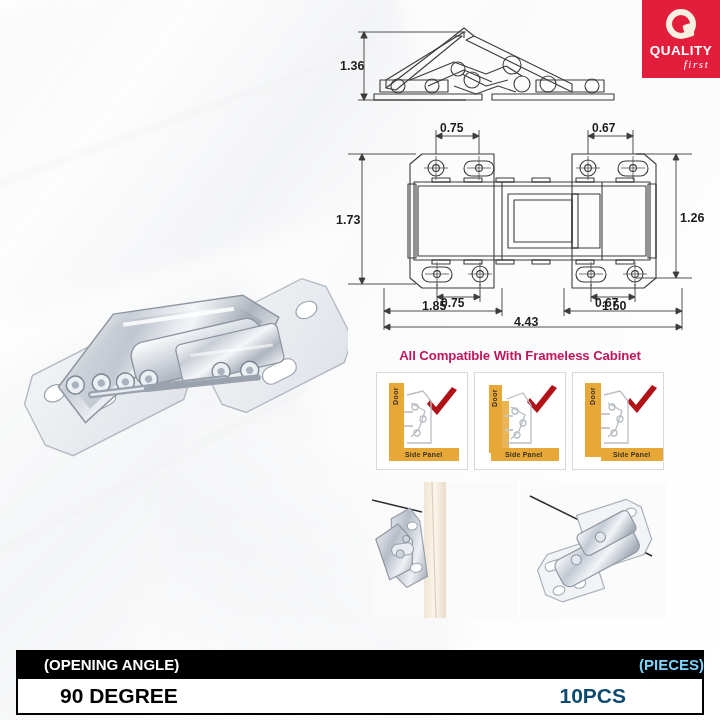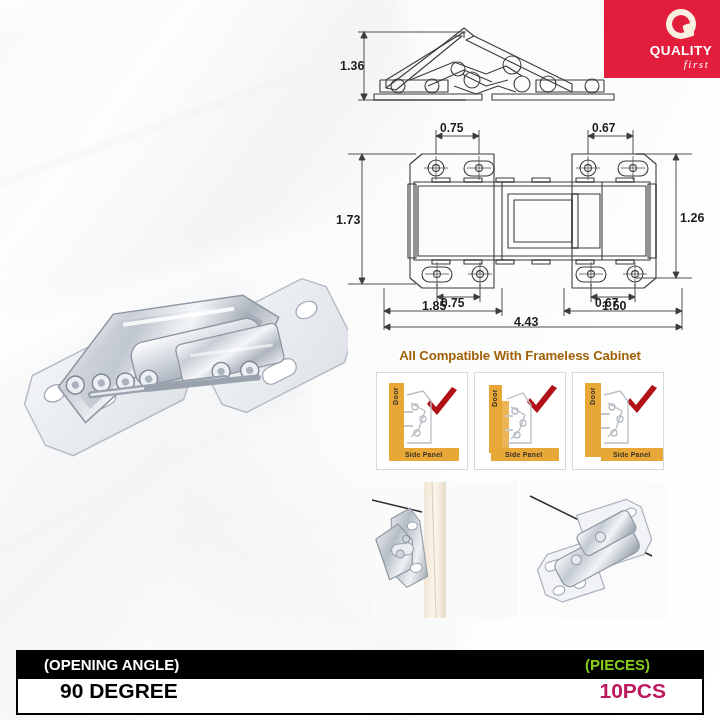--- a/index.html
+++ b/index.html
@@ -21,21 +21,21 @@
      background:linear-gradient(160deg,#fafafb 0%,#eff1f3 45%,#ffffff 100%);
      transform:rotate(-24deg);border-radius:34px;}
   .ghost-c{left:150px;top:430px;width:320px;height:290px;
      background:linear-gradient(200deg,#ffffff 0%,#f3f4f6 55%,#ffffff 100%);
      transform:rotate(12deg);border-radius:40px;}
   .ghost-line{position:absolute;background:#f0f1f3;filter:blur(3px);}
 
   
   .logo{position:absolute;right:0;top:0;width:78px;height:78px;
     background:var(--brand,#e31e3c);display:flex;flex-direction:column;
-    align-items:center;justify-content:center;gap:1px;padding-left:38px;}
+    align-items:center;justify-content:center;gap:1px;}
   .logo-mark{width:30px;height:30px;border-radius:50%;
     border:6px solid #f7efe0;position:relative;box-sizing:border-box;}
   .logo-mark:after{content:"";position:absolute;width:9px;height:13px;
     background:#f7efe0;right:-3px;bottom:-4px;transform:rotate(-18deg);border-radius:2px;}
   .logo-q{font-weight:bold;font-size:13.5px;letter-spacing:.5px;color:#fff;margin-top:3px;}
   .logo-sub{font-family:"Liberation Serif",serif;font-style:italic;
     font-size:11px;color:#fff;letter-spacing:1.6px;margin-top:-1px;margin-left:31px;}
 
   
   .hero{position:absolute;left:18px;top:210px;width:330px;height:310px;}
@@ -67,26 +67,26 @@
   
   .photos{position:absolute;left:372px;top:482px;width:294px;height:136px;
     display:flex;}
   .photo{flex:1;position:relative;overflow:hidden;background:#fafafa;}
   .photo + .photo{border-left:2px solid #ffffff;}
   .photo svg{width:100%;height:100%;display:block;}
 
   
   .banner{position:absolute;left:16px;bottom:5px;width:688px;}
   .banner-head{background:#000;display:flex;align-items:center;height:29px;}
-  .banner-body{background:#fff;display:flex;height:36px;
+  .banner-body{background:#fff;display:flex;align-items:center;height:36px;
     border:2px solid #000;border-top:none;box-sizing:border-box;}
   .bh-left{flex:1;padding-left:28px;color:#fff;font-weight:bold;font-size:15px;}
-  .bh-right{padding-right:54px;color:#84cc16;font-weight:bold;font-size:15px;}
+  .bh-right{color:#7dd3fc;font-weight:bold;font-size:15px;}
   .bb-left{flex:1;padding-left:42px;color:#000;font-weight:bold;font-size:21px;}
-  .bb-right{padding-right:36px;color:#be185d;font-weight:bold;font-size:21px;}
+  .bb-right{padding-right:76px;color:#0c4a6e;font-weight:bold;font-size:21px;}
 </style>
 </head>
 <body>
 
 <div id="stage">
 
   <div class="bg-wash"></div>
   <div class="ghost ghost-a"></div>
   <div class="ghost ghost-b"></div>
   <div class="ghost ghost-c"></div>
@@ -357,21 +357,21 @@
             <path d="M346 302 L346 316"></path>
           <path d="M48 313 L346 313"></path>
           <path d="M54 310 L48 313 L54 316 Z" fill="#3c3c3c"></path>
           <path d="M340 310 L346 313 L340 316 Z" fill="#3c3c3c"></path>
         </g>
         <text x="178" y="312" font-family="Liberation Sans, sans-serif" font-size="12.5" font-weight="bold" fill="#1c1c1c" stroke="none">4.43</text>
       </g>
     </svg>
   </div>
 
-  <div class="compat-title" style="color: #a16207;">All Compatible With Frameless Cabinet</div>
+  <div class="compat-title" style="color: #be185d;">All Compatible With Frameless Cabinet</div>
 
   <div class="compat-row">
 
     <div class="compat-cell">
       <div class="cell-inner">
         <div class="door-bar" style="left:12px;top:10px;width:15px;height:72px;"></div>
         <div class="door-label" style="left:15px;top:14px;">Door</div>
         <div class="side-bar" style="left:12px;bottom:8px;width:70px;height:13px;"></div>
         <div class="side-label" style="left:28px;bottom:11px;">Side Panel</div>
         <div class="tick" style="left:27px;top:38px;width:9px;height:2px;"></div>

